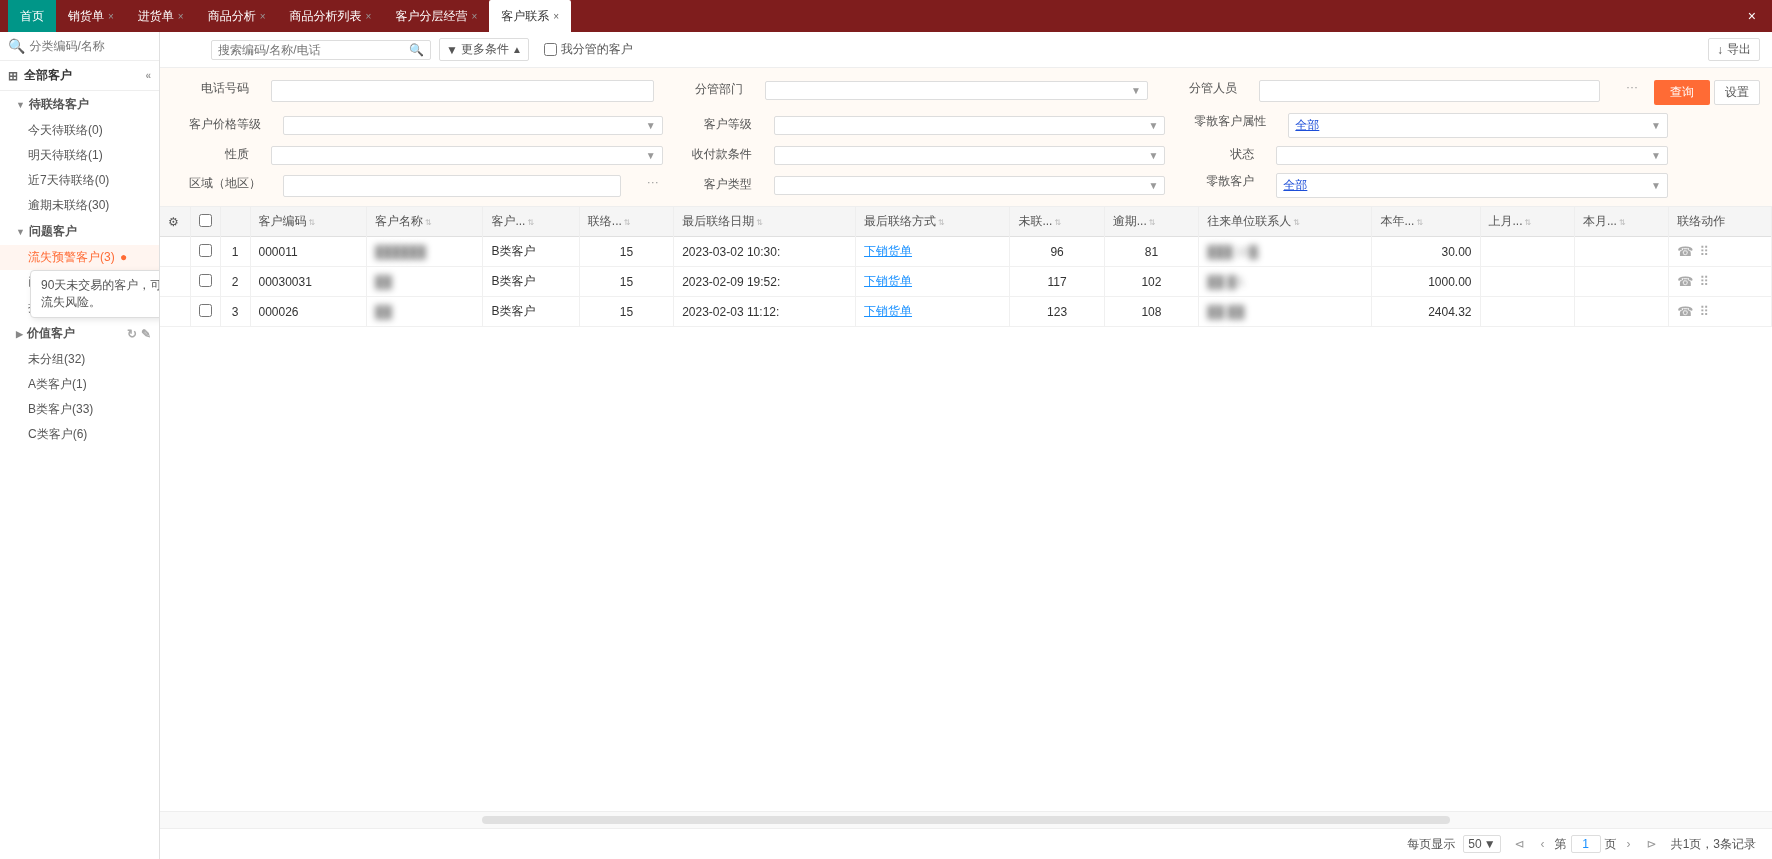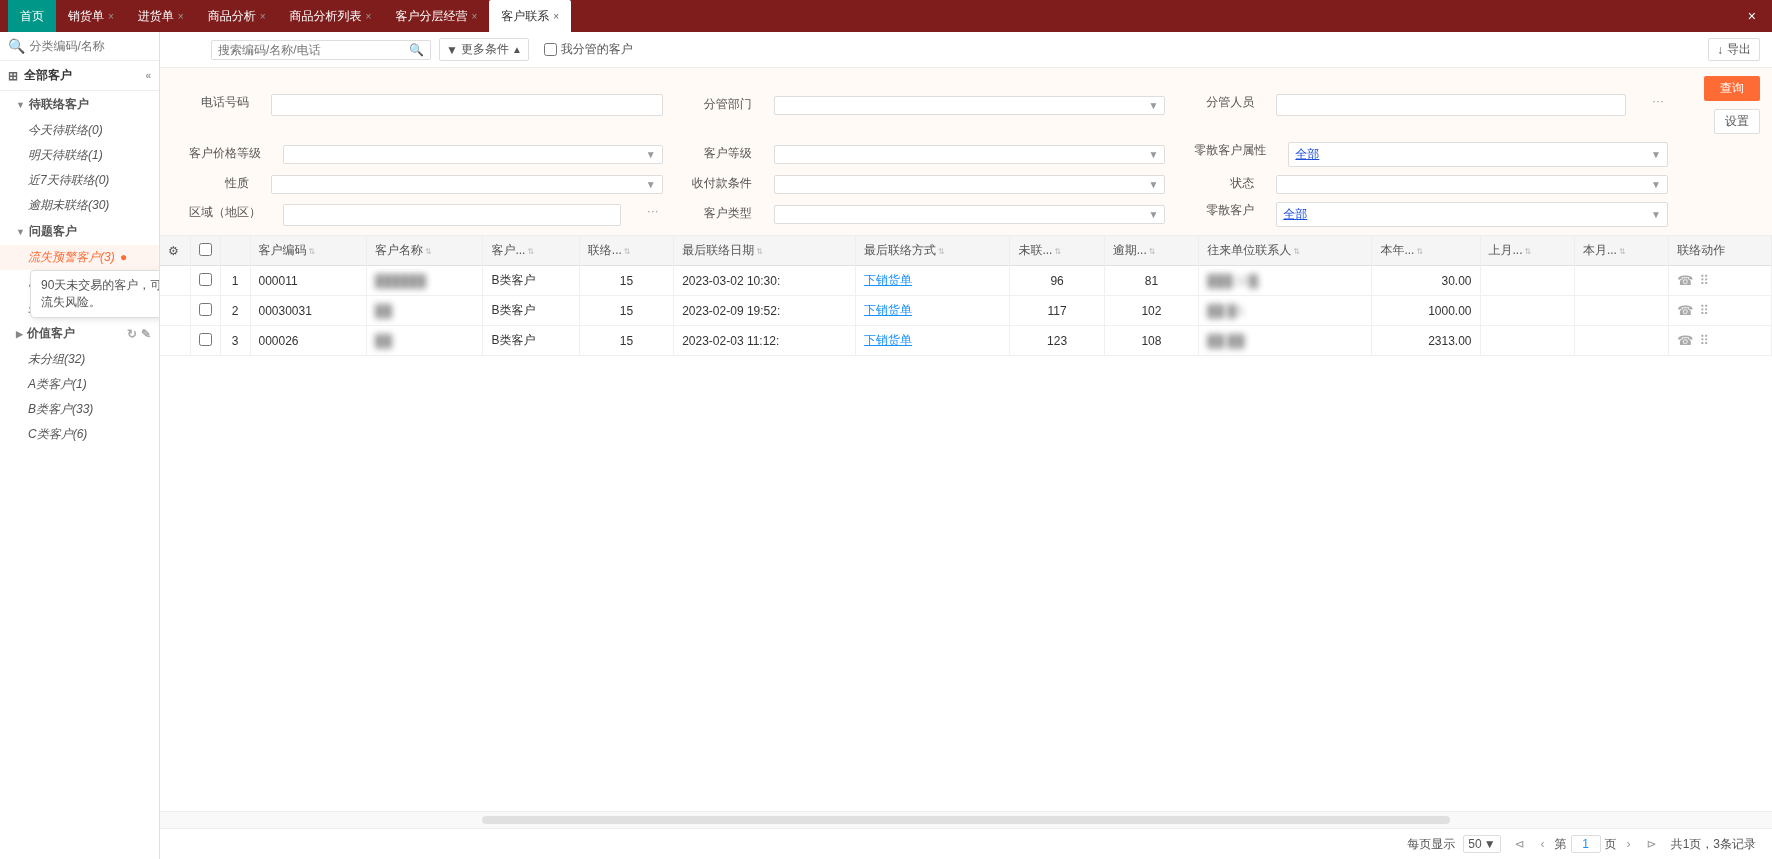--- a/index.html
+++ b/index.html
@@ -86,21 +86,20 @@
       font-size: 12px;
     }
     .sidebar-group-title .triangle { margin-right: 4px; font-size: 9px; color: #888; }
     .sidebar-item {
       padding: 4px 8px 4px 28px;
       color: #555;
       cursor: pointer;
       white-space: nowrap;
       overflow: hidden;
       text-overflow: ellipsis;
-      font-style: italic;
     }
     .sidebar-item.active { color: #ff6b35; background: #fff5f0; }
     .sidebar-item .orange-dot { color: #ff6b35; margin-left: 2px; }
     .tooltip-box {
       position: absolute;
       background: #fff;
       border: 1px solid #ddd;
       border-radius: 4px;
       padding: 6px 10px;
       font-size: 12px;
@@ -243,21 +242,21 @@
       color: #555;
       border: 1px solid #ddd;
       border-radius: 2px;
       padding: 3px 10px;
       cursor: pointer;
       font-size: 12px;
       margin-top: 4px;
     }
     .btn-group-right {
       display: flex;
-      flex-direction: column;
+      flex-direction: row;
       align-items: flex-end;
       gap: 4px;
       min-width: 80px;
     }
 
     
     .table-wrap {
       flex: 1;
       overflow: auto;
       background: #fff;
@@ -639,21 +638,21 @@
       <td class="td-center">3</td>
       <td>000026</td>
       <td><span class="blurred">██</span></td>
       <td>B类客户</td>
       <td class="td-center">15</td>
       <td>2023-02-03 11:12:</td>
       <td><span class="td-link">下销货单</span></td>
       <td class="td-center">123</td>
       <td class="td-center">108</td>
       <td><span class="blurred">██ ██</span></td>
-      <td class="td-right">2313.00</td>
+      <td class="td-right">2404.32</td>
       <td></td>
       <td></td>
       <td>
         <div class="action-icons">
           <span class="action-icon">☎</span>
           <span class="action-icon">⠿</span>
         </div>
       </td>
     </tr>
           </tbody>

